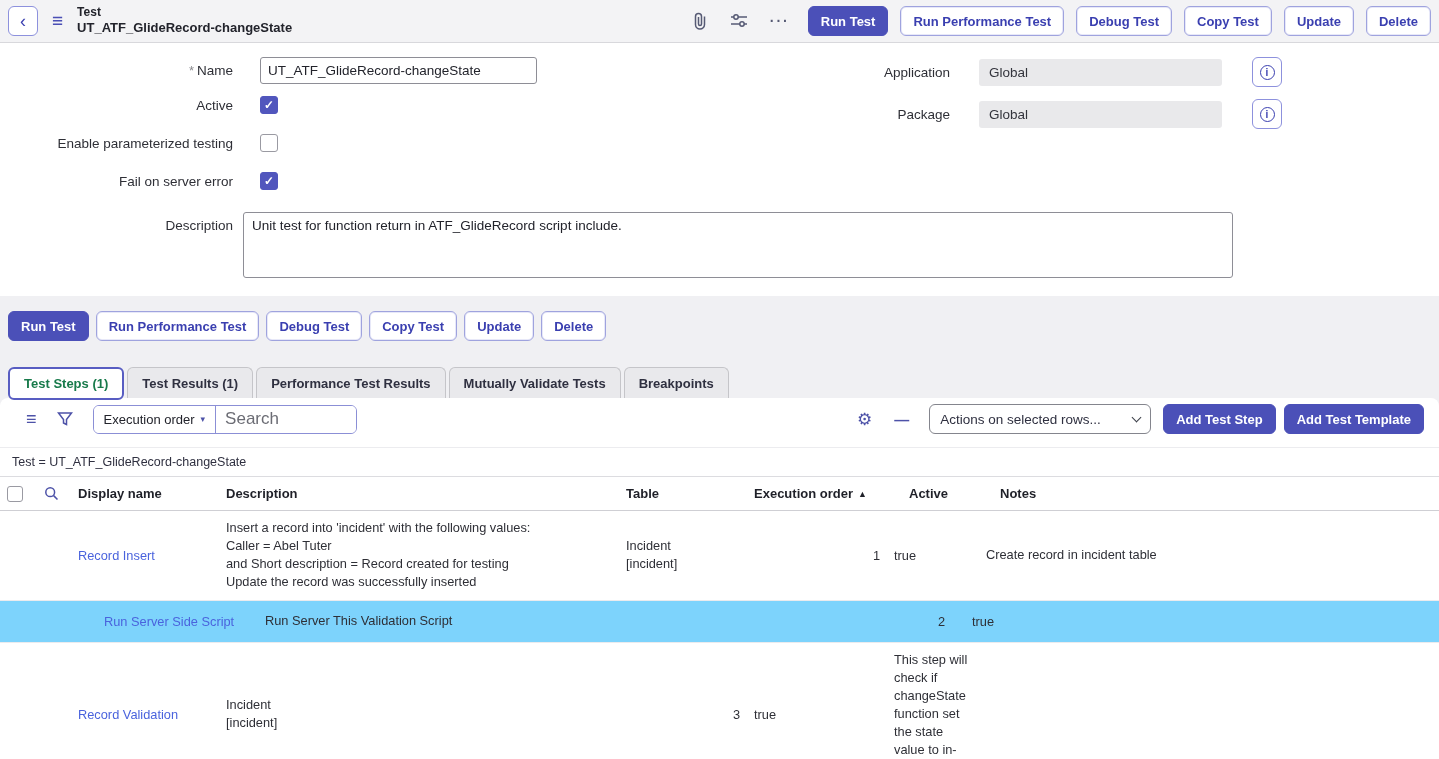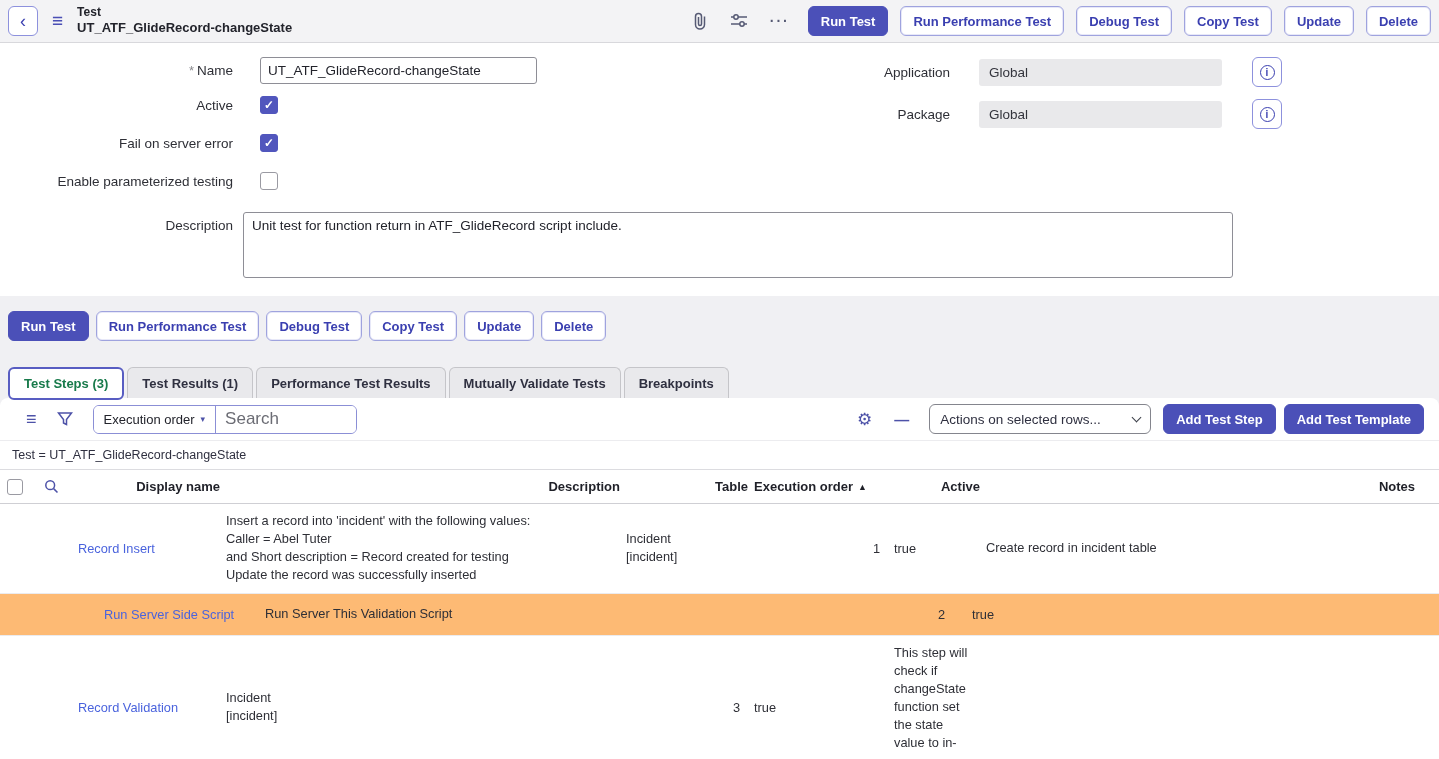--- a/index.html
+++ b/index.html
@@ -114,33 +114,33 @@
   .lt-spacer{flex:1;}
   .gear{font-size:17px;color:#4d52a8;}
   .minus{color:#4d52a8;font-size:15px;font-weight:bold;padding:0 8px;cursor:pointer;}
   .actions-select{
     width:222px;height:30px;border:1px solid #84858d;border-radius:6px;background:#fff;
     display:flex;align-items:center;justify-content:space-between;padding:0 10px;
     font-size:13.5px;color:#2f3040;cursor:pointer;margin:0 4px;
   }
   .chev{width:7px;height:7px;border-right:1.6px solid #3c3f48;border-bottom:1.6px solid #3c3f48;transform:rotate(45deg);margin-top:-4px;}
   
-  .breadcrumb-row{padding:7px 12px;border-bottom:1px solid #dcdce0;border-top:1px solid #ececef;font-size:12.5px;color:#2f3040;}
+  .breadcrumb-row{padding:7px 12px;border-bottom:1px solid #dcdce0;border-top:1px solid #ececef;font-size:12.5px;color:#2f3040;margin-top:7px;}
   
   .grid-row{display:grid;grid-template-columns:30px 42px 148px 400px 128px 140px 92px 1fr;align-items:center;}
   .thead{height:34px;border-bottom:1px solid #cfcfd4;font-weight:700;font-size:13px;color:#1f2028;}
-  .th{padding-left:6px;text-align:right;}
+  .th{padding-left:6px;}
   .cb-cell{display:flex;justify-content:center;}
   .hdr-checkbox{width:16px;height:16px;border:1px solid #9a9aa2;border-radius:3px;background:#fff;cursor:pointer;}
   .th-exec{display:flex;align-items:center;gap:5px;}
   .sort-arrow{font-size:9px;color:#1f2028;}
   .th-active,.td-active{padding-left:21px;}
   .td-notes,.th-notes{padding-left:20px;padding-right:24px;}
   .trow{font-size:12.8px;border-bottom:1px solid #ebebee;}
-  .trow.alt{background:#fdba74;gap:13px;}
+  .trow.alt{background:#7dd3fc;gap:13px;}
   .td{padding:8px 6px;}
   .td-link{color:var(--link);cursor:pointer;}
   .pre{white-space:pre-line;line-height:1.42;}
   .td-exec{text-align:right;padding-right:8px;}
   .row1{min-height:82px;}
   .row2{min-height:42px;}
   .row3{min-height:92px;}
   
   .pagination{display:flex;align-items:center;justify-content:center;gap:14px;padding:10px 0 12px 0;}
   .pg-arrow{display:flex;gap:1px;cursor:pointer;padding:4px;}
@@ -193,26 +193,26 @@
     <div class="col-left">
       <div class="frow">
         <div class="flabel"><span class="req">*</span><span>Name</span></div>
         <input class="text-input" value="UT_ATF_GlideRecord-changeState" style="">
       </div>
       <div class="frow frow-cb">
         <div class="flabel">Active</div>
         <div class="checkbox checked"></div>
       </div>
       <div class="frow frow-cb">
+        <div class="flabel">Enable parameterized testing</div>
+        <div class="checkbox"></div>
+      </div>
+      <div class="frow frow-cb">
         <div class="flabel">Fail on server error</div>
         <div class="checkbox checked"></div>
-      </div>
-      <div class="frow frow-cb">
-        <div class="flabel">Enable parameterized testing</div>
-        <div class="checkbox"></div>
       </div>
     </div>
     <div class="col-right">
       <div class="frow">
         <div class="rlabel">Application</div>
         <div class="ro-field">Global</div>
         <div class="info-btn">
             <span class="info-glyph">i</span>
           </div>
       </div>
@@ -235,21 +235,21 @@
   <div class="actions-row">
     <button class="btn btn-primary">Run Test</button>
     <button class="btn btn-outline">Run Performance Test</button>
     <button class="btn btn-outline">Debug Test</button>
     <button class="btn btn-outline">Copy Test</button>
     <button class="btn btn-outline">Update</button>
     <button class="btn btn-outline">Delete</button>
   </div>
 
   <div class="tabs-row">
-    <div class="tab active">Test Steps (3)</div>
+    <div class="tab active">Test Steps (1)</div>
     <div class="tab">Test Results (1)</div>
     <div class="tab">Performance Test Results</div>
     <div class="tab">Mutually Validate Tests</div>
     <div class="tab">Breakpoints</div>
   </div>
 
   <div class="list-panel">
 
     <div class="list-toolbar">
       <div class="lt-icon lt-hamburger">≡</div>

